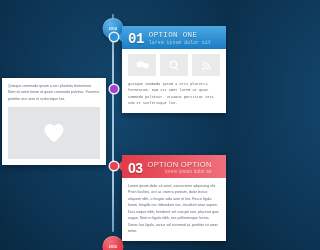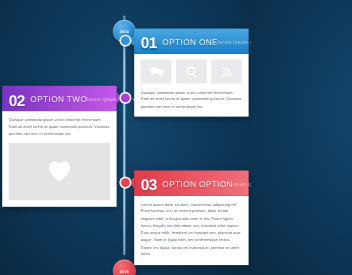--- a/index.html
+++ b/index.html
@@ -49,21 +49,21 @@
   .panel-left  { left:2px;  width:104px; }
 
   .head {
     position:relative; height:23px; padding:3px 6px 0 6px;
     display:flex; align-items:center; gap:5px; color:#fff;
   }
   .head .num {
     font-size:14px; font-weight:bold; line-height:1;
     letter-spacing:-.5px; text-shadow:0 1px 1px rgba(0,0,0,.28);
   }
-  .head .txt { display:flex; flex-direction:row; line-height:1.05; }
+  .head .txt { display:flex; flex-direction:column; line-height:1.05; }
   .head .ttl {
     font-size:7.5px; letter-spacing:.35px; color:rgba(255,255,255,.88);
     text-shadow:0 1px 1px rgba(0,0,0,.22); white-space:nowrap;
   }
   .head .sub {
     font-size:4.6px; letter-spacing:.2px; color:rgba(255,255,255,.6);
     margin-top:1.5px; white-space:nowrap;
   }
   
   .head.hr::before {
@@ -72,40 +72,40 @@
     border-right:5px solid var(--notch);
   }
   .head.hl::after {
     content:""; position:absolute; right:-5px; top:6px;
     border-top:5px solid transparent; border-bottom:5px solid transparent;
     border-left:5px solid var(--notch);
   }
 
   .h1 { background:linear-gradient(to bottom,#4aa8e2,#1b7dc4); --notch:#3396da; }
   .h2 { background:linear-gradient(to right,#7b32c4,#c358e8);  --notch:#a247d8; }
-  .h3 { background:linear-gradient(to right,#e23b4a,#f0707c);  --notch:#e8414f; }
+  .h3 { background:linear-gradient(to right,#e23b4a,#f0707c);text-align:right;  --notch:#e8414f; }
 
   .body { background:#ffffff; padding:5px 6px 6px 6px; }
 
   .tiles { display:flex; gap:4px; margin-bottom:5px; }
   .tile {
     flex:1; height:22px; background:#e9eaec; border-radius:1px;
     display:flex; align-items:center; justify-content:center;
   }
   .tile svg { fill:#ffffff; }
 
   .ptext { font-size:3.5px; line-height:1.85; color:#5b6673; letter-spacing:.05px; }
 
   .media {
     background:#e3e4e6; height:52px; margin-top:5px;
     display:flex; align-items:center; justify-content:center;
   }
   .media svg { fill:#ffffff; }
 
-  .p1 { top:26px; }
+  .p1 { top:26px;font-family:Liberation Mono, monospace; }
   .p2 { top:78px; }
   .p3 { top:155px; }
 </style>
 </head>
 <body>
 
 <div class="spine">
   <div class="cap cap-top">
     <span>2014</span>
   </div>
@@ -148,27 +148,20 @@
           <path d="M3 11.2a8.5 8.5 0 0 1 8 8h2.6A11 11 0 0 0 3 8.6z"></path>
           <path d="M3 5.4A14.2 14.2 0 0 1 17 19.2h2.6A16.8 16.8 0 0 0 3 2.8z"></path>
         </svg>
       </div>
     </div>
     <p class="ptext">Quisque commodo ipsum a orci pharetra fermentum. Nam sit amet lorem at quam commodo pulvinar. Vivamus porttitor orci sem et scelerisque leo.</p>
   </div>
 </div>
 
 <div class="panel panel-left p2">
-  <div class="head hl h2">
-    <span class="num">02</span>
-    <span class="txt">
-      <span class="ttl">OPTION TWO</span>
-      <span class="sub">lorem ipsum dolor sit</span>
-    </span>
-  </div>
   <div class="body">
     <p class="ptext">Quisque commodo ipsum a orci pharetra fermentum. Nam sit amet lorem at quam commodo pulvinar. Vivamus porttitor orci sem et scelerisque leo.</p>
     <div class="media">
       <svg width="22" height="20" viewBox="0 0 24 22">
         <path d="M12 21S1.5 13.8 1.5 7.2C1.5 3.5 4.2 1 7.4 1c2.2 0 3.8 1.2 4.6 2.6C12.8 2.2 14.4 1 16.6 1c3.2 0 5.9 2.5 5.9 6.2C22.5 13.8 12 21 12 21z"></path>
       </svg>
     </div>
   </div>
 </div>
 

